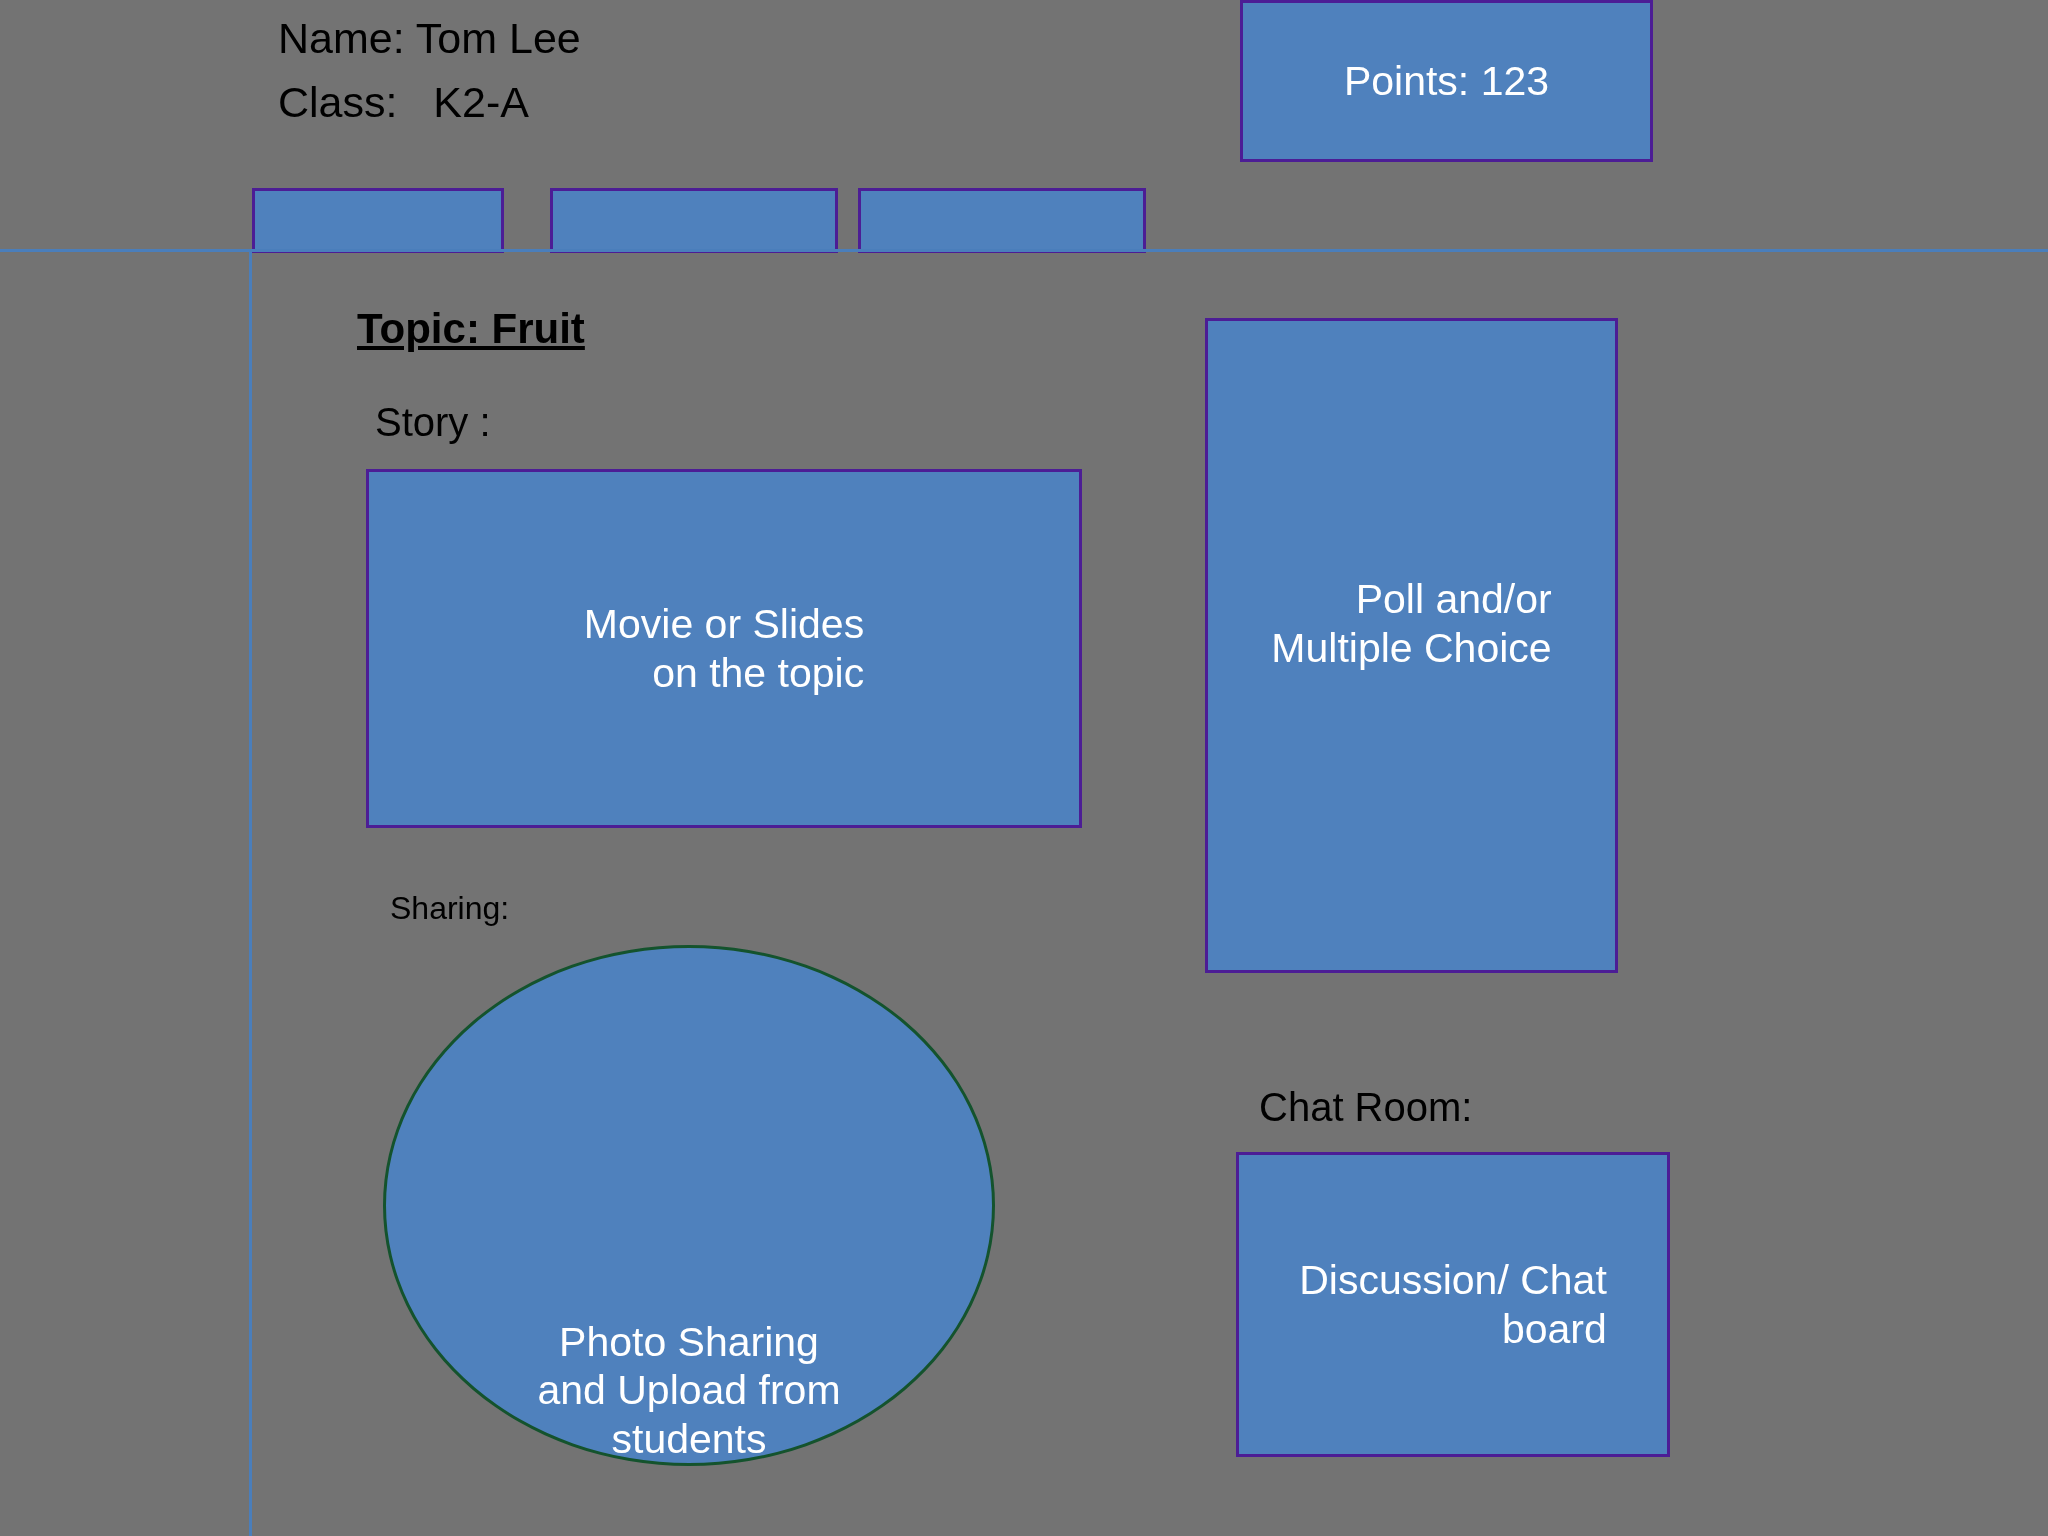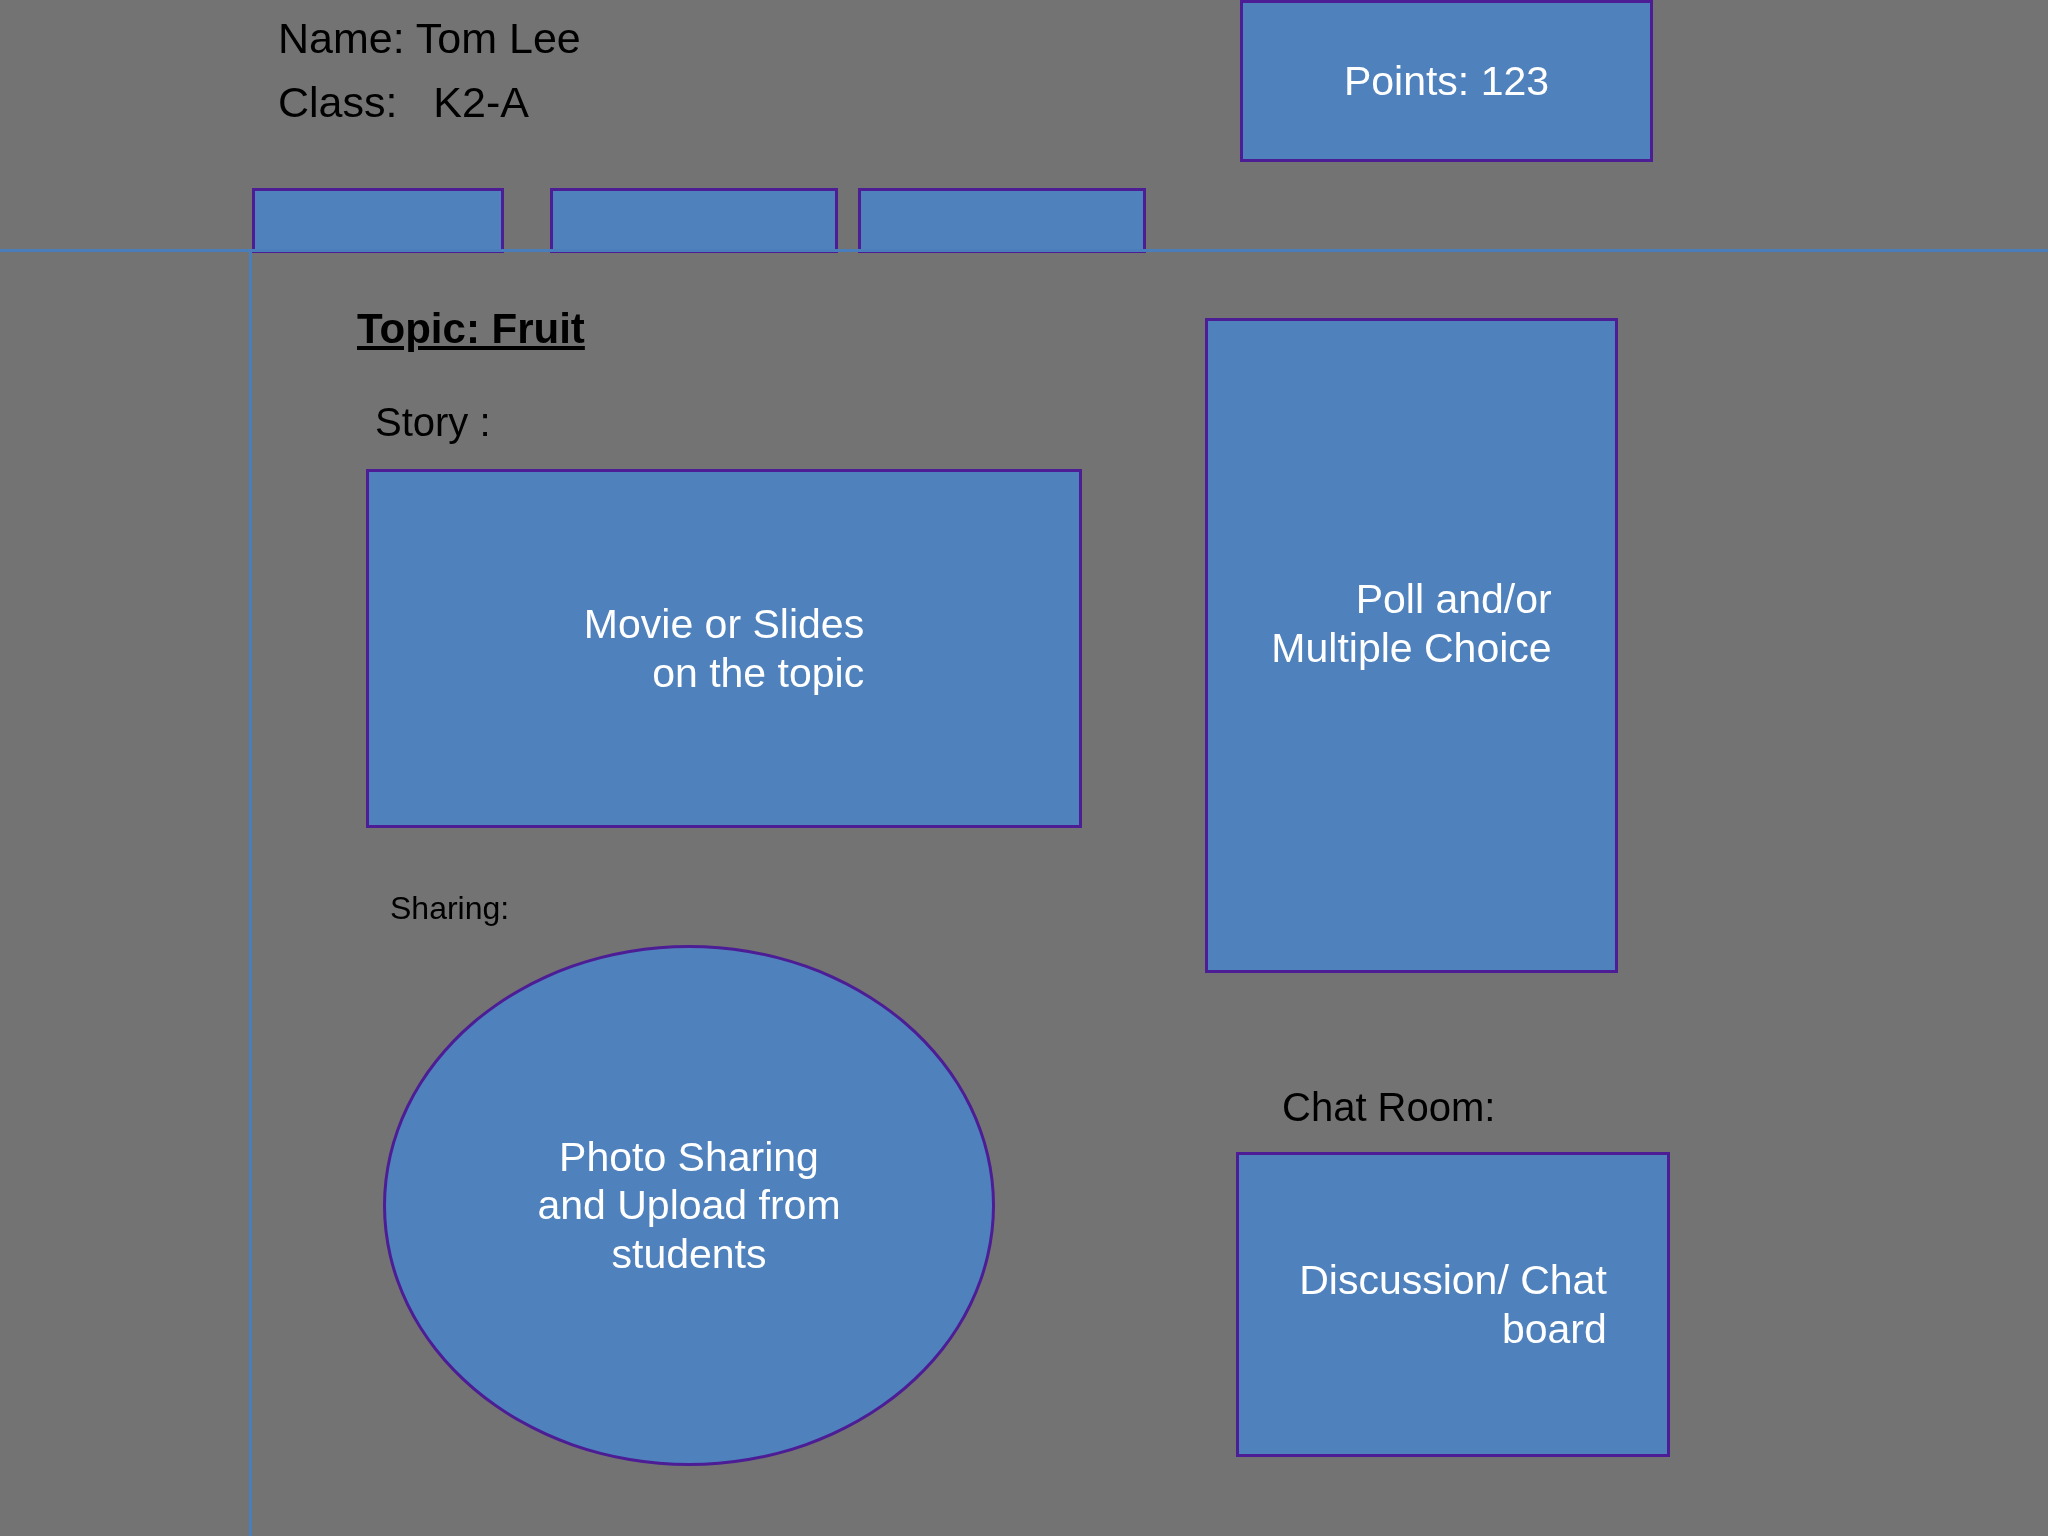--- a/index.html
+++ b/index.html
@@ -28,26 +28,26 @@
     display: flex;
     align-items: center;
     justify-content: center;
     text-align: right;
     line-height: 1.18;
     white-space: pre-line;
   }
   .blue-ellipse {
     position: absolute;
     background: #4F81BD;
-    border: 3px solid #4c1d95;
+    border: 3px solid #14532d;
     border-radius: 50%;
     box-sizing: border-box;
     color: #FFFFFF;
     display: flex;
-    align-items: center;
+    align-items: flex-end;
     justify-content: center;
     text-align: center;
     line-height: 1.18;
     white-space: pre-line;
   }
   .static-text {
     position: absolute;
     color: #000000;
     white-space: pre;
   }
@@ -137,21 +137,20 @@
     top: 318px;
     width: 413px;
     height: 655px;
     font-size: 41px;
   }
   .poll-box > span { transform: translateY(-22px); }
   .chatroom-label {
     left: 1259px;
     top: 1085px;
     font-size: 40px;
-    margin-left: 23px;
   }
   .chat-box {
     left: 1236px;
     top: 1152px;
     width: 434px;
     height: 305px;
     font-size: 41px;
   }
 </style>
 </head>

